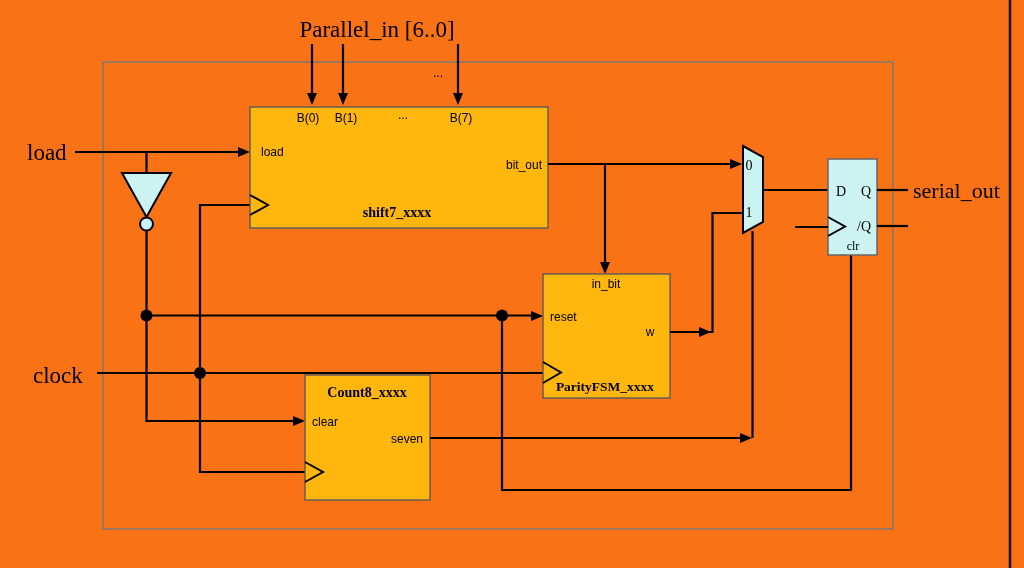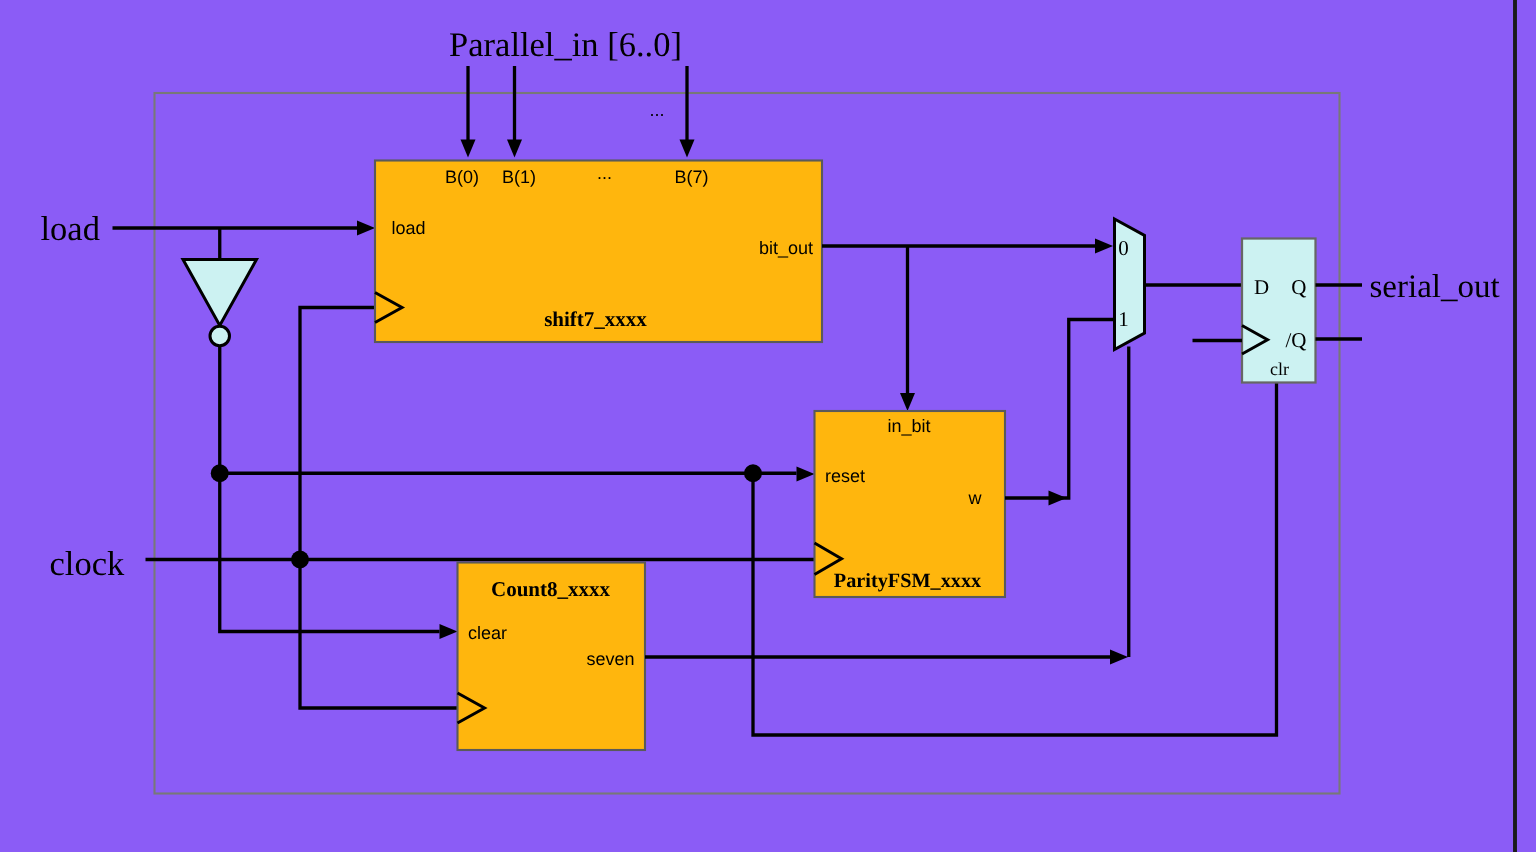--- a/index.html
+++ b/index.html
@@ -1,16 +1,16 @@
 <!DOCTYPE html>
 <html><head>
 <meta charset="utf-8">
 <style>
   html,body{margin:0;padding:0;background:#ffffff;}
-  .stage{position:relative;width:1024px;height:568px;background:#8b5cf6;overflow:hidden;}
+  .stage{position:relative;width:1024px;height:568px;background:#f97316;overflow:hidden;}
   svg{position:absolute;left:0;top:0;}
   text{fill:#000000;}
   .lbl-big{font-family:"Liberation Serif", serif;font-size:23px;}
   .lbl-out{font-family:"Liberation Serif", serif;font-size:22px;}
   .pin{font-family:"Liberation Sans", sans-serif;font-size:12px;}
   .inst{font-family:"Liberation Serif", serif;font-size:14px;font-weight:bold;}
   .inst-sm{font-family:"Liberation Serif", serif;font-size:13.5px;font-weight:bold;}
   .ffpin{font-family:"Liberation Serif", serif;font-size:14px;}
   .ffpin-sm{font-family:"Liberation Serif", serif;font-size:12px;}
   .wire{stroke:#000000;stroke-width:2.2;fill:none;}

